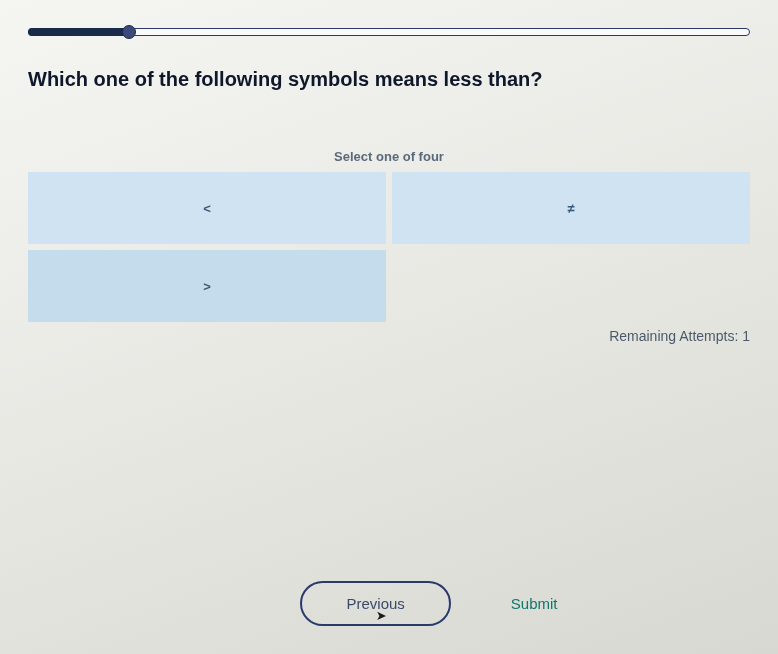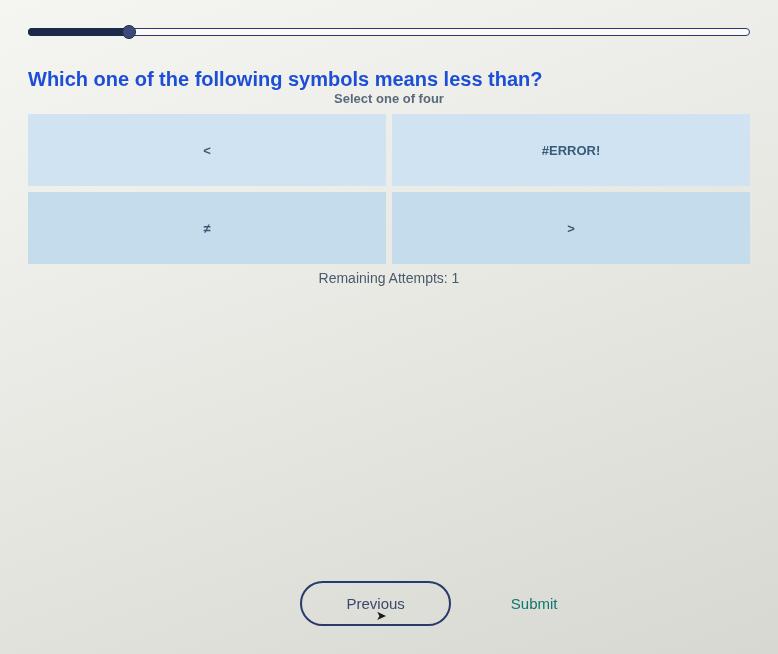--- a/index.html
+++ b/index.html
@@ -45,23 +45,24 @@
       position: absolute;
       top: 1px;
       left: 13%;
       width: 14px;
       height: 14px;
       border-radius: 50%;
       background: #3a4a7a;
       border: 1px solid #1a2a4a;
     }
     .question-text {
-      color: #1d4ed8;
+      color: #0f172a;
       font-size: 20px;
       font-weight: 600;
+      margin-bottom: 58px;
     }
     .select-label {
       color: #5a6a7a;
       font-size: 13px;
       font-weight: 600;
       margin-bottom: 8px;
       text-align: center;
     }
     .options-grid {
       display: grid;
@@ -78,21 +79,21 @@
       color: #3a5a7a;
       font-weight: 700;
       font-size: 13px;
       cursor: pointer;
     }
     .option-card:nth-child(3),
     .option-card:nth-child(4) {
       background: #c5dcec;
     }
     .attempts-row {
-      text-align: center;
+      text-align: right;
       color: #4a5a6a;
       font-size: 14px;
       margin-top: 4px;
     }
     .button-row {
       position: absolute;
       bottom: 28px;
       left: 0;
       right: 0;
       display: flex;
@@ -141,23 +142,20 @@
 
 <div class="question-text">Which one of the following symbols means less than?</div>
 
 <div class="select-label">Select one of four</div>
 
 <div class="options-grid">
   <div class="option-card">
     <span>&lt;</span>
   </div>
   <div class="option-card">
-    <span>#ERROR!</span>
-  </div>
-  <div class="option-card">
     <span>≠</span>
   </div>
   <div class="option-card">
     <span>&gt;</span>
   </div>
 </div>
 
 <div class="attempts-row">Remaining Attempts: 1</div>
 
 <div class="button-row">

